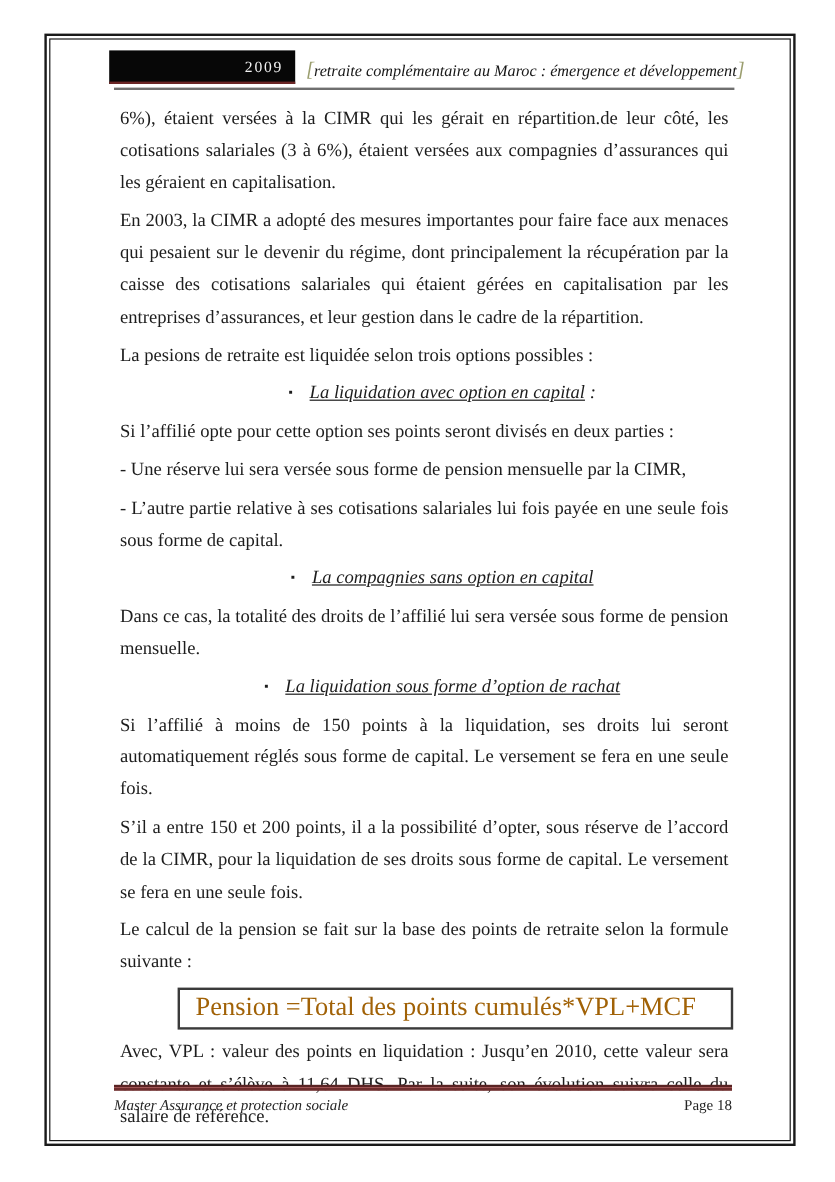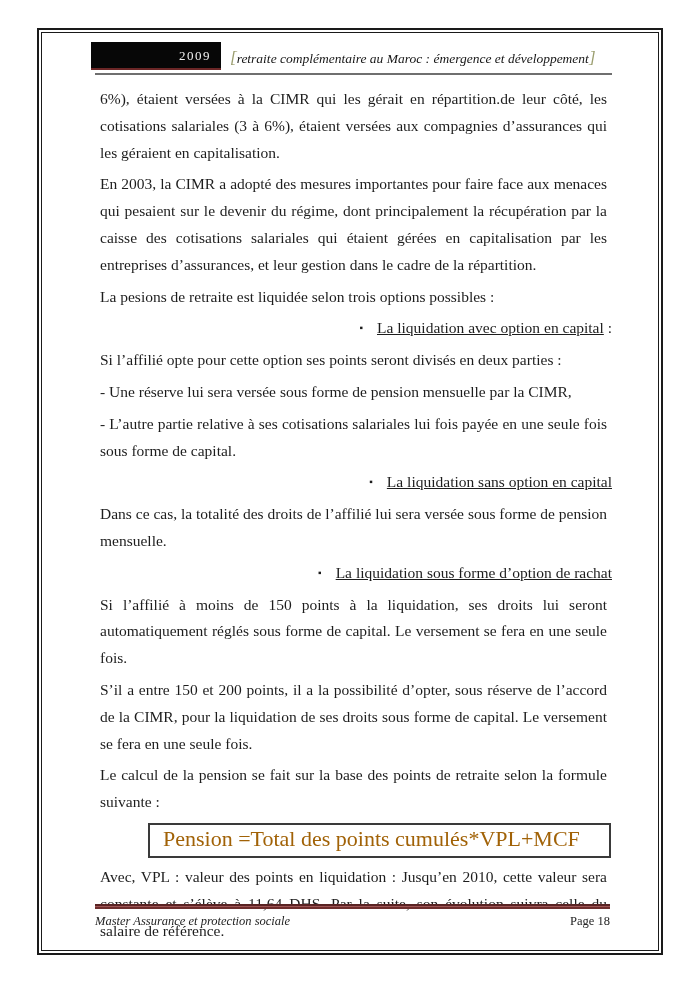--- a/index.html
+++ b/index.html
@@ -35,21 +35,21 @@
     border: 1px solid #1a1a1a;
     padding: 9px 46px 0 53px;
   }
   
   .header-row {
     display: flex;
     align-items: flex-start;
   }
   .year-box {
     box-sizing: border-box;
-    width: 130px;
+    width: 155px;
     height: 28px;
     margin-left: -4px;
     background: #070707;
     border-bottom: 2px solid #6b2626;
     color: #f2f2f2;
     font-size: 13px;
     letter-spacing: 1.5px;
     text-align: right;
     padding: 6px 10px 0 0;
     flex: 0 0 auto;
@@ -77,21 +77,22 @@
     margin-top: 11px;
     font-size: 15.5px;
     line-height: 26.8px;
     text-align: justify;
   }
   .body-text p {
     margin: 5px;
   }
   .bullet-item {
     padding-left: 30px;
-    text-align: right;
+    text-align: center;
+    font-style: italic;
   }
   .bullet-glyph {
     font-size: 10px;
     vertical-align: 2px;
     margin-right: 14px;
   }
   .u {
     text-decoration: underline;
   }
   .formula-row {
@@ -156,21 +157,21 @@
 
         <div class="bullet-item">
           <span class="bullet-glyph">▪</span><span class="u">La liquidation avec option en capital</span><span> :</span>
         </div>
 
         <p>Si l’affilié opte pour cette option  ses points seront divisés en deux parties :</p>
         <p>- Une réserve lui sera versée sous forme de pension mensuelle par la CIMR,</p>
         <p>- L’autre partie relative à ses cotisations salariales lui fois payée en une seule fois sous forme de capital.</p>
 
         <div class="bullet-item">
-          <span class="bullet-glyph">▪</span><span class="u">La liquidation sans option en capital</span><span></span>
+          <span class="bullet-glyph">▪</span><span class="u">La compagnies sans option en capital</span><span></span>
         </div>
 
         <p>Dans ce cas, la totalité des droits de l’affilié  lui sera versée sous forme de pension mensuelle.</p>
 
         <div class="bullet-item">
           <span class="bullet-glyph">▪</span><span class="u">La liquidation sous forme d’option de rachat</span><span></span>
         </div>
 
         <p>Si l’affilié à moins de 150 points à la liquidation, ses droits lui seront automatiquement réglés sous forme de capital. Le versement se fera en une seule fois.</p>
         <p>S’il a  entre 150 et 200 points, il a la possibilité d’opter, sous réserve de l’accord de la CIMR, pour la liquidation de ses droits sous forme de capital. Le versement se fera en une seule fois.</p>

